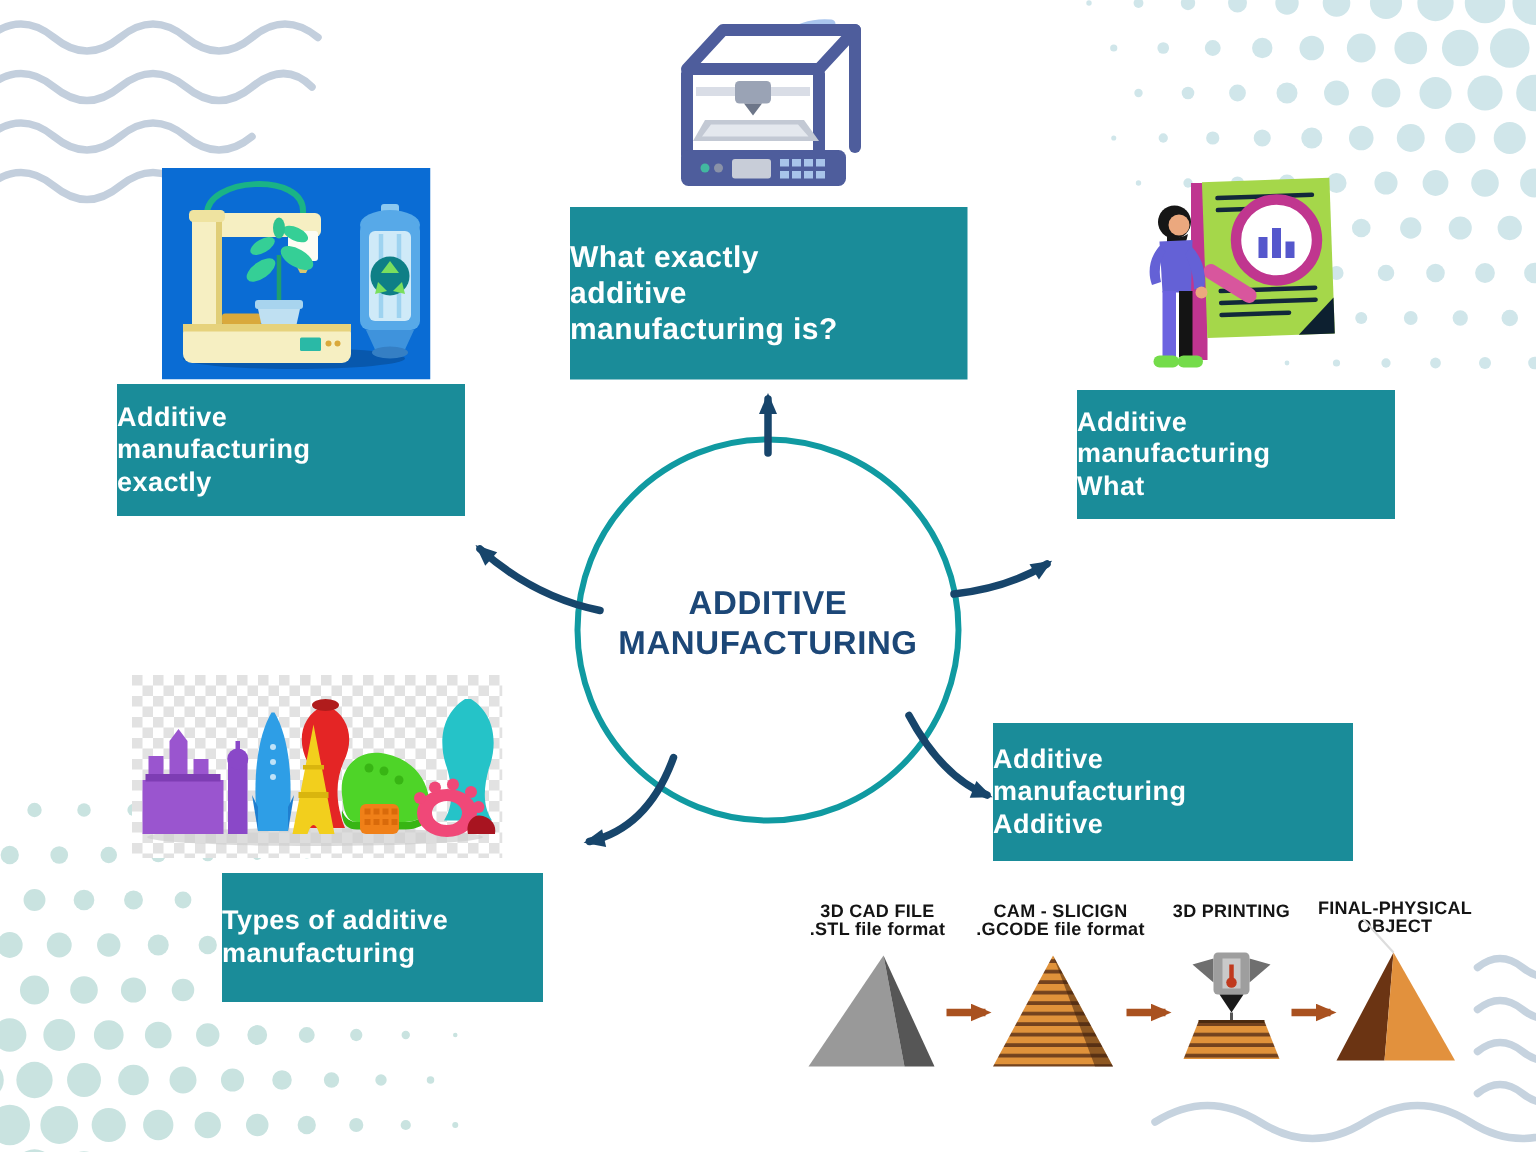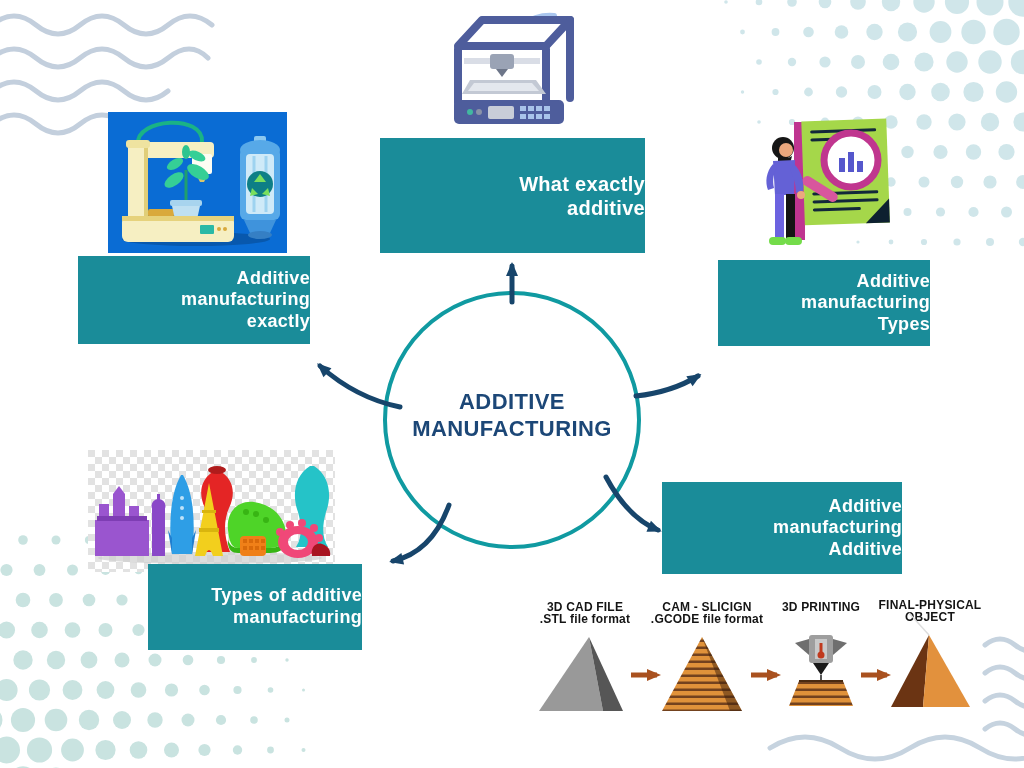--- a/index.html
+++ b/index.html
@@ -4,29 +4,29 @@
 <style>
   html,body{margin:0;padding:0;background:#fff;}
   *{box-sizing:border-box;}
   #canvas{
     position:relative;width:1024px;height:768px;background:#ffffff;overflow:hidden;
     font-family:"Liberation Sans","DejaVu Sans",sans-serif;
   }
   #bg-decor{position:absolute;left:0;top:0;width:1024px;height:768px;z-index:0;pointer-events:none;}
   .topic-box{
     position:absolute;z-index:3;background:#1a8c99;color:#ffffff;
-    display:flex;flex-direction:column;justify-content:center;align-items:flex-end;
+    display:flex;flex-direction:column;justify-content:center;align-items:flex-start;
     text-align:center;font-weight:bold;letter-spacing:0.3px;
   }
   .topic-box .ln{line-height:1.2;white-space:nowrap;}
   #box-what{left:380px;top:138px;width:265px;height:115px;font-size:20px;}
   #box-benefits{left:78px;top:256px;width:232px;height:88px;font-size:18px;}
   #box-facts{left:718px;top:260px;width:212px;height:86px;font-size:18px;}
   #box-process{left:662px;top:482px;width:240px;height:92px;font-size:18px;}
-  #box-types{left:148px;top:564px;width:214px;height:86px;font-size:18px;padding-left:42px;}
+  #box-types{left:148px;top:582px;width:214px;height:86px;font-size:18px;}
   #center-label{
     position:absolute;left:382px;top:389px;width:260px;z-index:4;
     text-align:center;color:#1c4777;font-weight:800;font-size:22px;
     letter-spacing:0.4px;line-height:1.22;
   }
   #overlay-svg{position:absolute;left:0;top:0;width:1024px;height:768px;z-index:1;pointer-events:none;}
   .img-frame{position:absolute;z-index:2;}
   .proc-label{font-size:12px;font-weight:bold;fill:#141414;letter-spacing:0.2px;}
 </style>
 </head>
@@ -239,30 +239,31 @@
   </svg>
 
   <div id="center-label">
     <div>ADDITIVE</div>
     <div>MANUFACTURING</div>
   </div>
 
   <div class="topic-box" id="box-what">
     <div class="ln">What exactly</div>
     <div class="ln">additive</div>
+    <div class="ln">manufacturing is?</div>
   </div>
   <div class="topic-box" id="box-benefits">
     <div class="ln">Additive</div>
     <div class="ln">manufacturing</div>
     <div class="ln">exactly</div>
   </div>
   <div class="topic-box" id="box-facts">
     <div class="ln">Additive</div>
     <div class="ln">manufacturing</div>
-    <div class="ln">Types</div>
+    <div class="ln">What</div>
   </div>
   <div class="topic-box" id="box-process">
     <div class="ln">Additive</div>
     <div class="ln">manufacturing</div>
     <div class="ln">Additive</div>
   </div>
   <div class="topic-box" id="box-types">
     <div class="ln">Types of additive</div>
     <div class="ln">manufacturing</div>
   </div>

